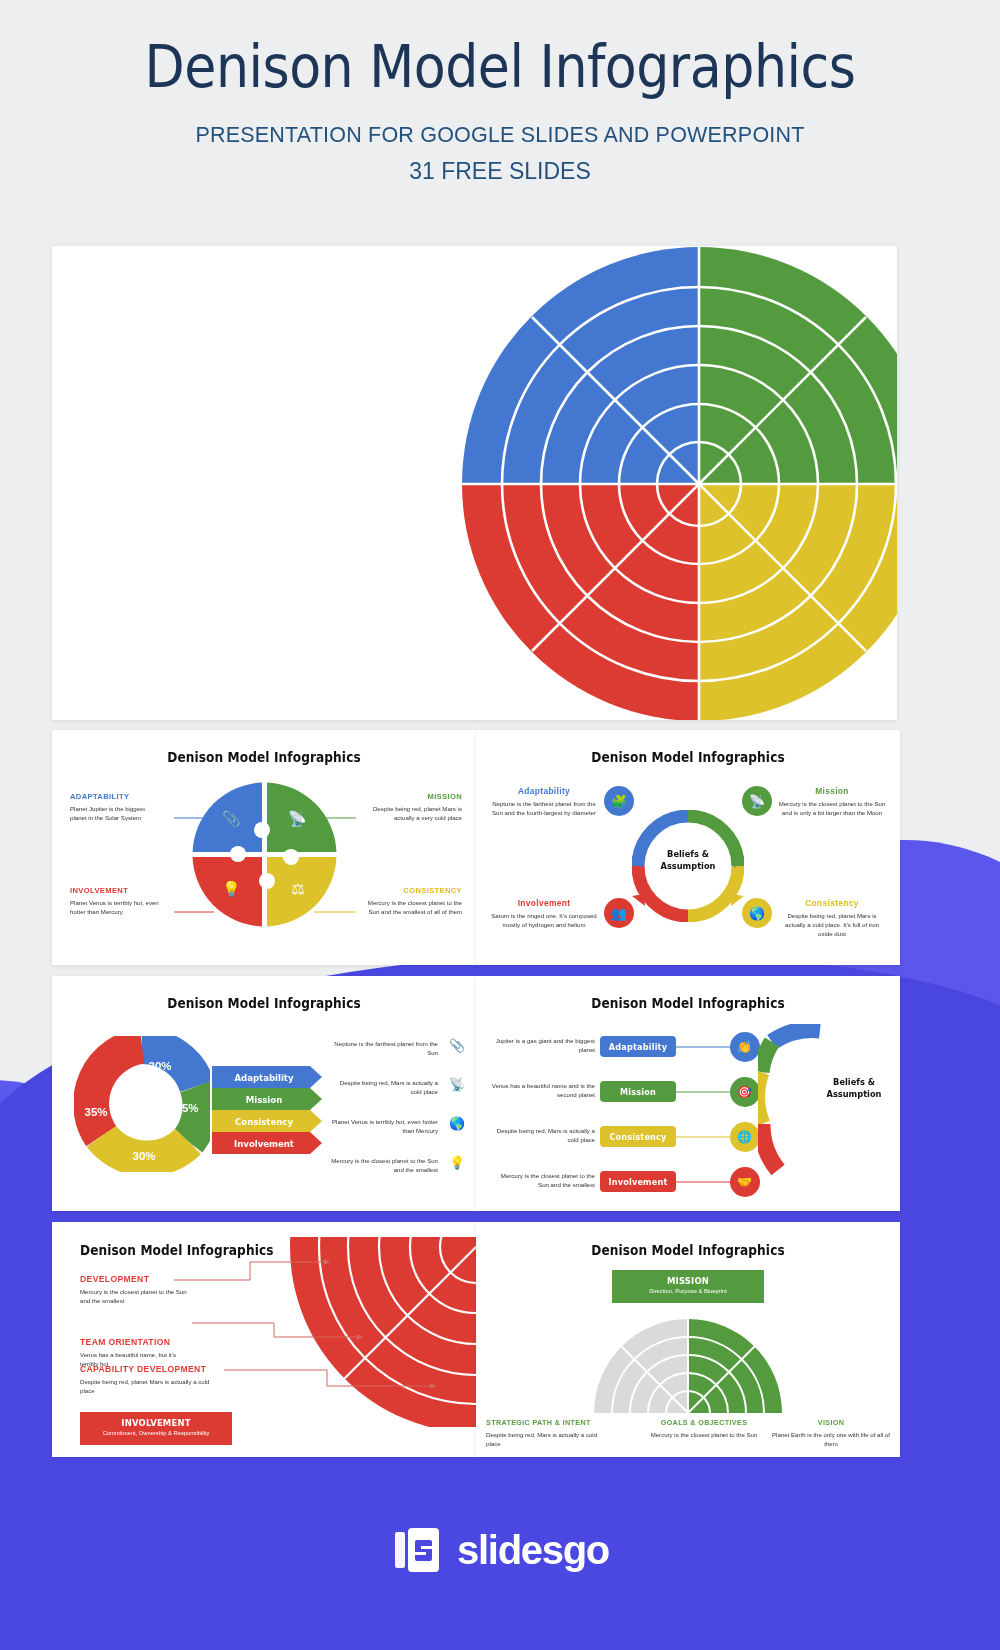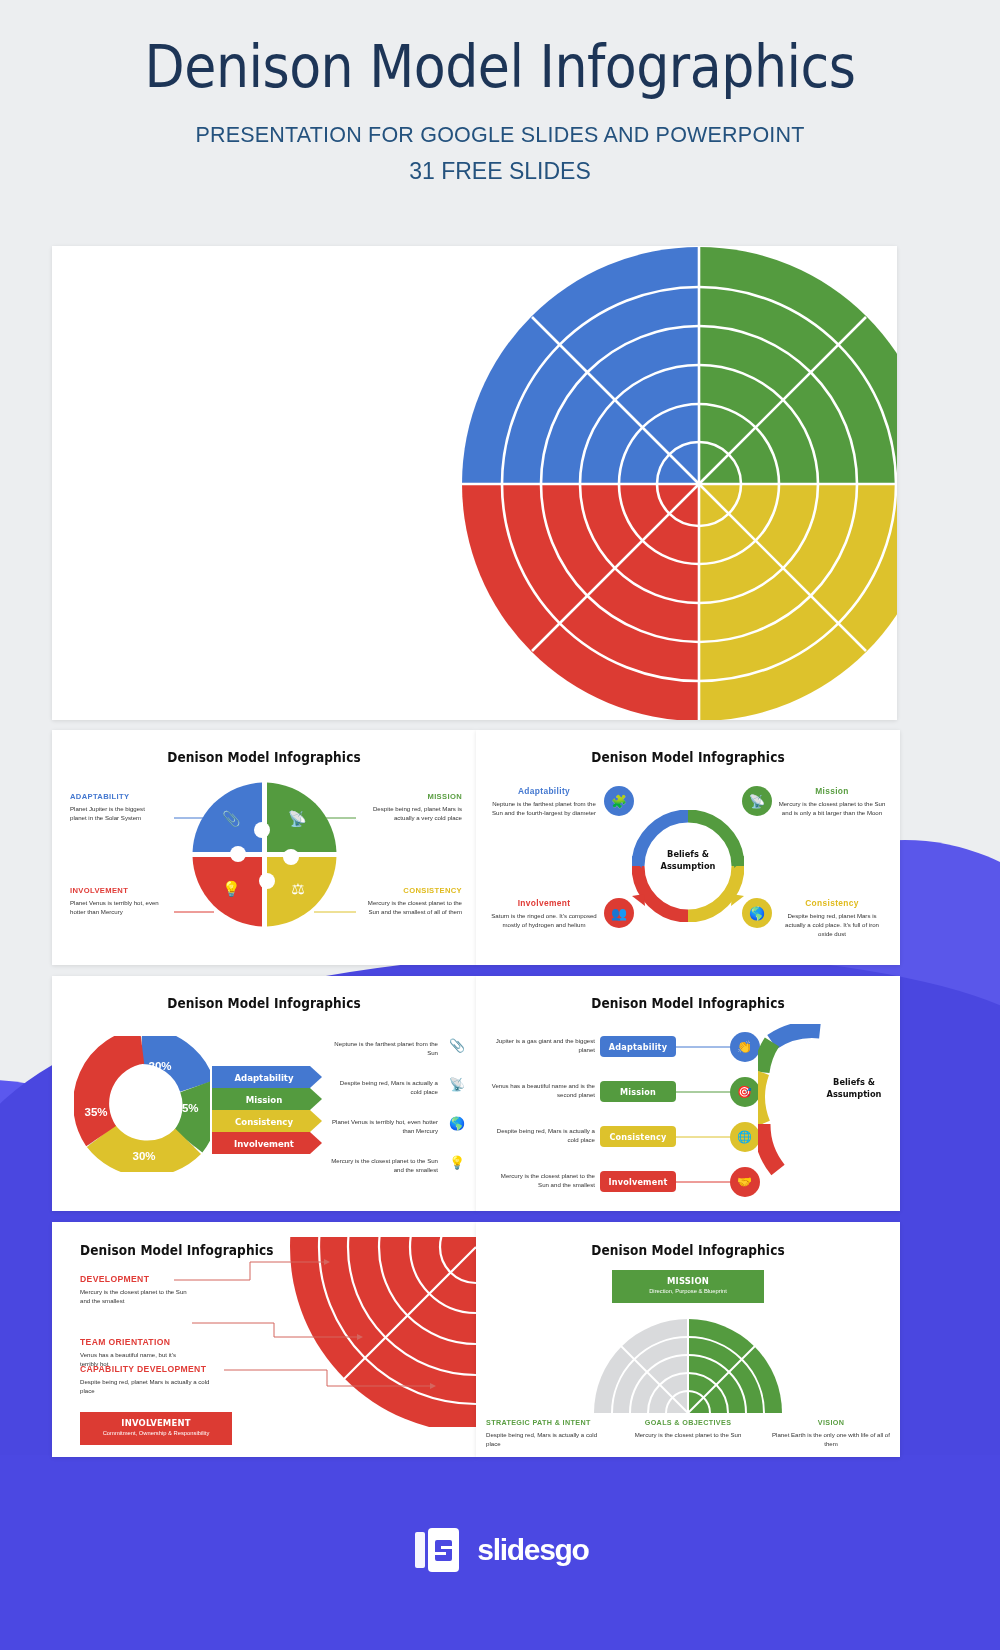--- a/index.html
+++ b/index.html
@@ -111,21 +111,21 @@
     display:flex; align-items:center; justify-content:center;
     font-family: "Liberation Sans Narrow","DejaVu Sans Condensed","Liberation Sans",sans-serif;
   }
 
   
   .footer {
     position: absolute; left: 0; right: 0; top: 1490px; height: 120px;
     z-index: 6; display: flex; align-items: center; justify-content: center; gap: 14px;
   }
   .footer-word {
-    color: #fff; font-size: 30px; font-weight: 700; letter-spacing: -1.3px;
+    color: #fff; font-size: 40px; font-weight: 700; letter-spacing: -1.3px;
     font-family: "Liberation Sans","DejaVu Sans",sans-serif;
   }
   .abs { position: absolute; }
 </style>
 </head>
 <body>
 
 <div class="bg-layer">
   <div class="blob-right"></div>
   <div class="blob-left"></div>
@@ -474,21 +474,21 @@
         <line x1="94" y1="0" x2="94" y2="95"></line>
         <line x1="94" y1="95" x2="27" y2="28"></line>
         <line x1="94" y1="95" x2="161" y2="28"></line>
       </g>
     </svg>
 
     <div class="abs" style="left:10px; top:196px; width:118px; text-align:left;">
       <div class="lbl c-green" style="font-size:7.2px;">STRATEGIC PATH &amp; INTENT</div>
       <div class="body-txt" style="margin-top:3px;">Despite being red, Mars is actually a cold place</div>
     </div>
-    <div class="abs" style="left:153px; top:196px; width:118px; text-align:center;">
+    <div class="abs" style="left:169px; top:196px; width:118px; text-align:center;">
       <div class="lbl c-green" style="font-size:7.2px;">GOALS &amp; OBJECTIVES</div>
       <div class="body-txt" style="margin-top:3px;">Mercury is the closest planet to the Sun</div>
     </div>
     <div class="abs" style="left:296px; top:196px; width:118px; text-align:center;">
       <div class="lbl c-green" style="font-size:7.2px;">VISION</div>
       <div class="body-txt" style="margin-top:3px;">Planet Earth is the only one with life of all of them</div>
     </div>
   </div>
 
 </div>

